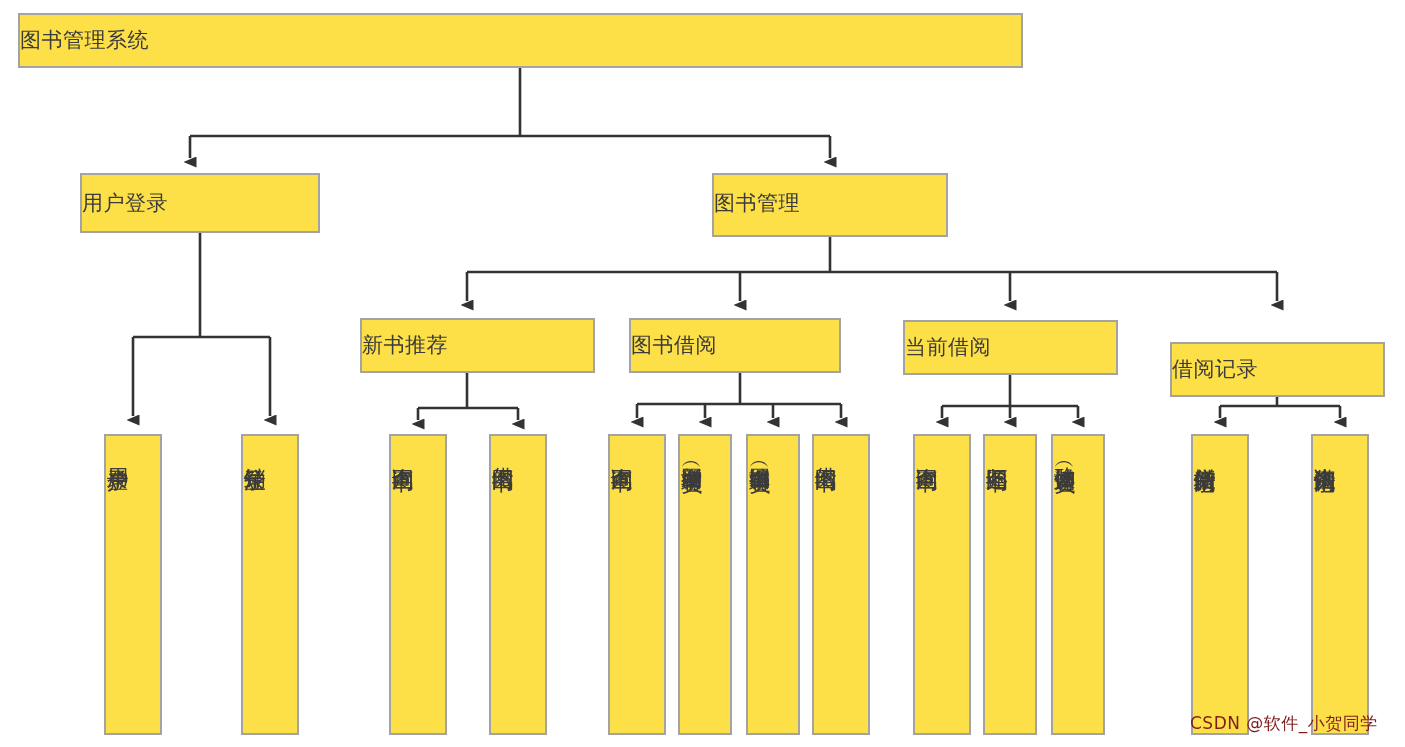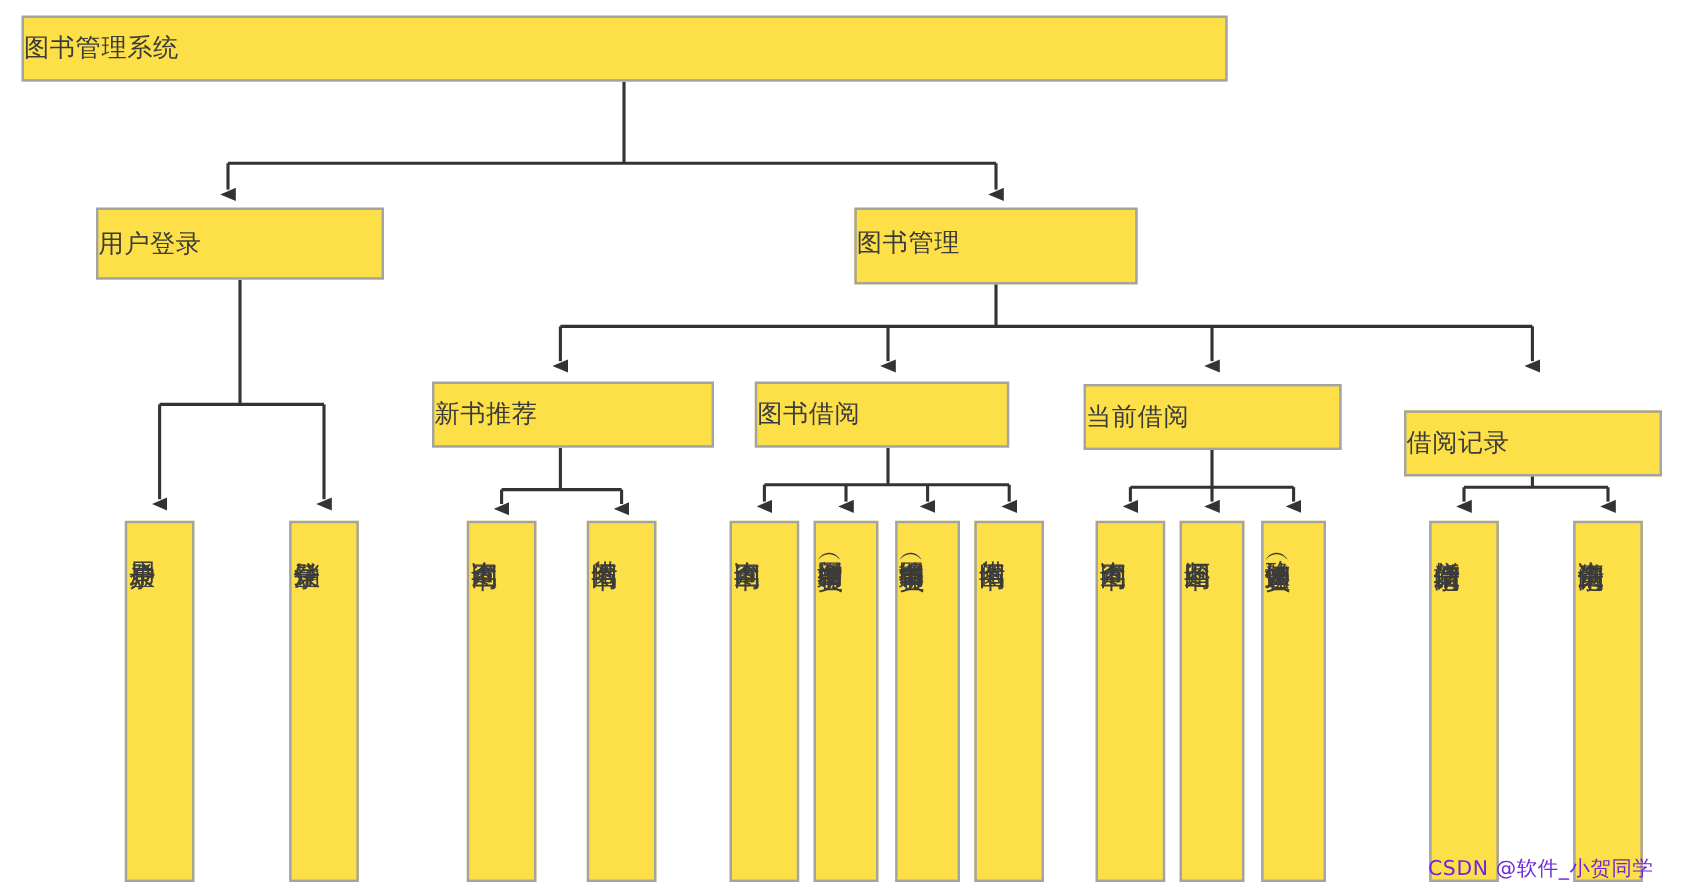--- a/index.html
+++ b/index.html
@@ -42,21 +42,21 @@
     line-height:1.08;
     letter-spacing:1px;
     max-height:292px;
   }
   .node.vert.tall .lbl{font-size:21px;max-height:300px;}
 
   #watermark{
     position:absolute;
     left:1190px;top:712px;
     font-size:17px;
-    color:#6d28d9;
+    color:#7f1d1d;
     white-space:nowrap;
     letter-spacing:0.5px;
   }
 </style>
 </head>
 <body>
 
 <div id="canvas">
 
   <svg id="wires" viewBox="0 0 1405 747" xmlns="http://www.w3.org/2000/svg">

